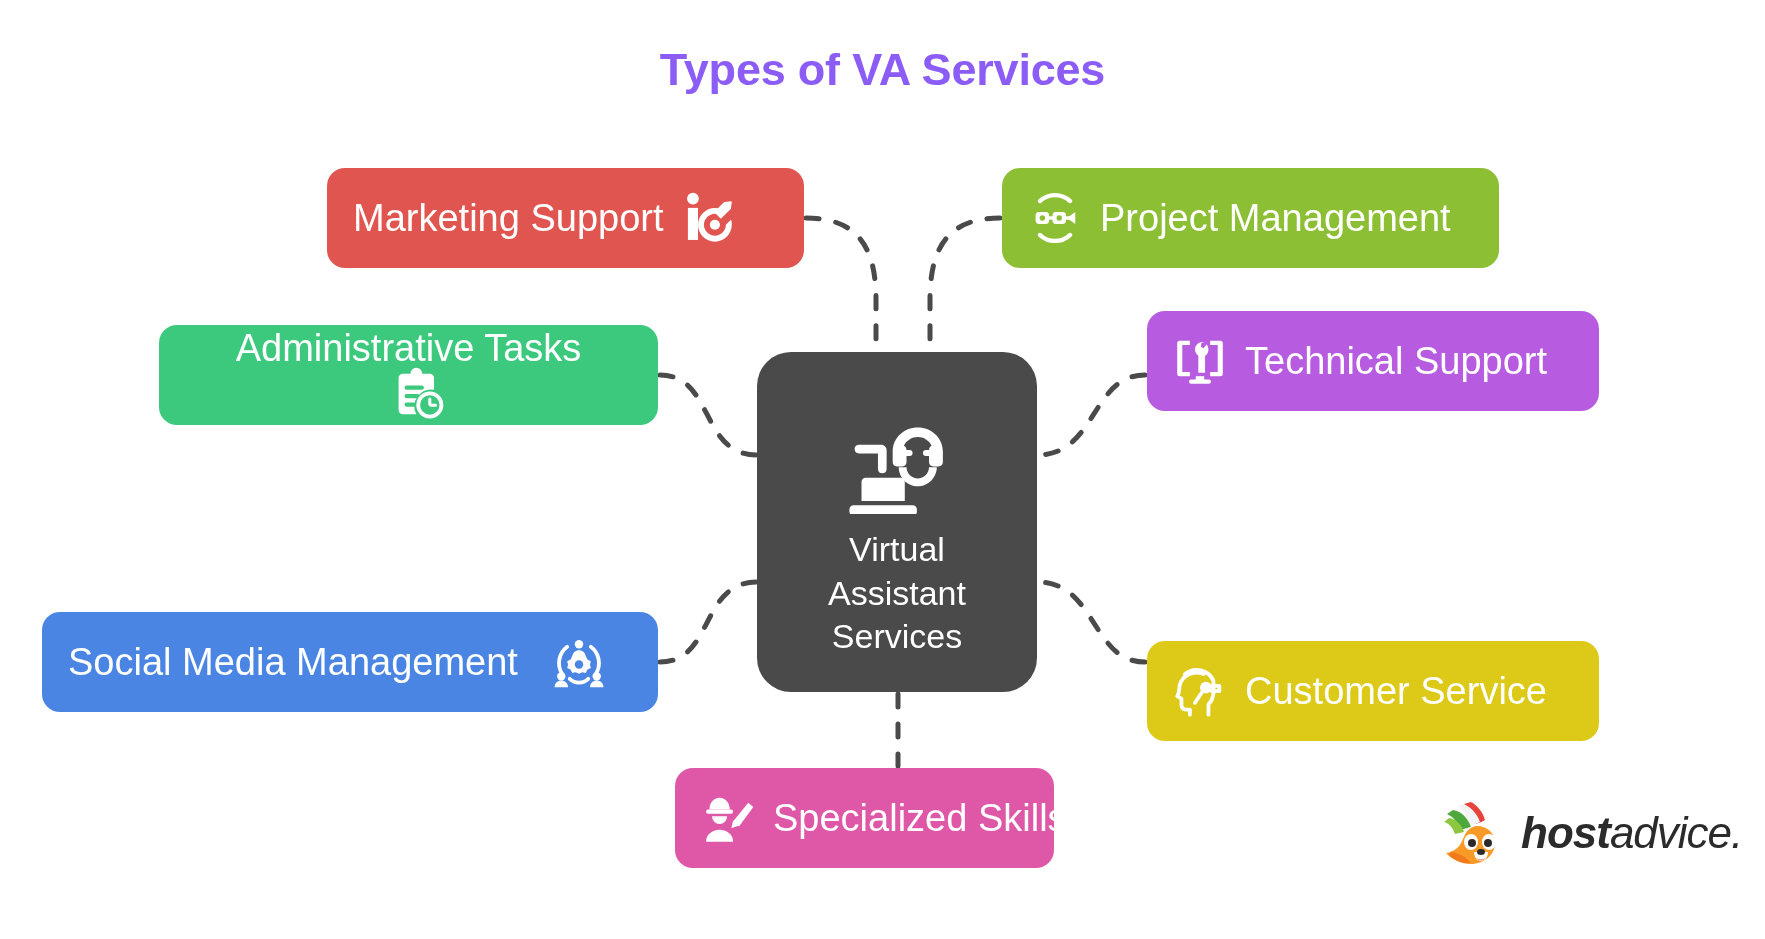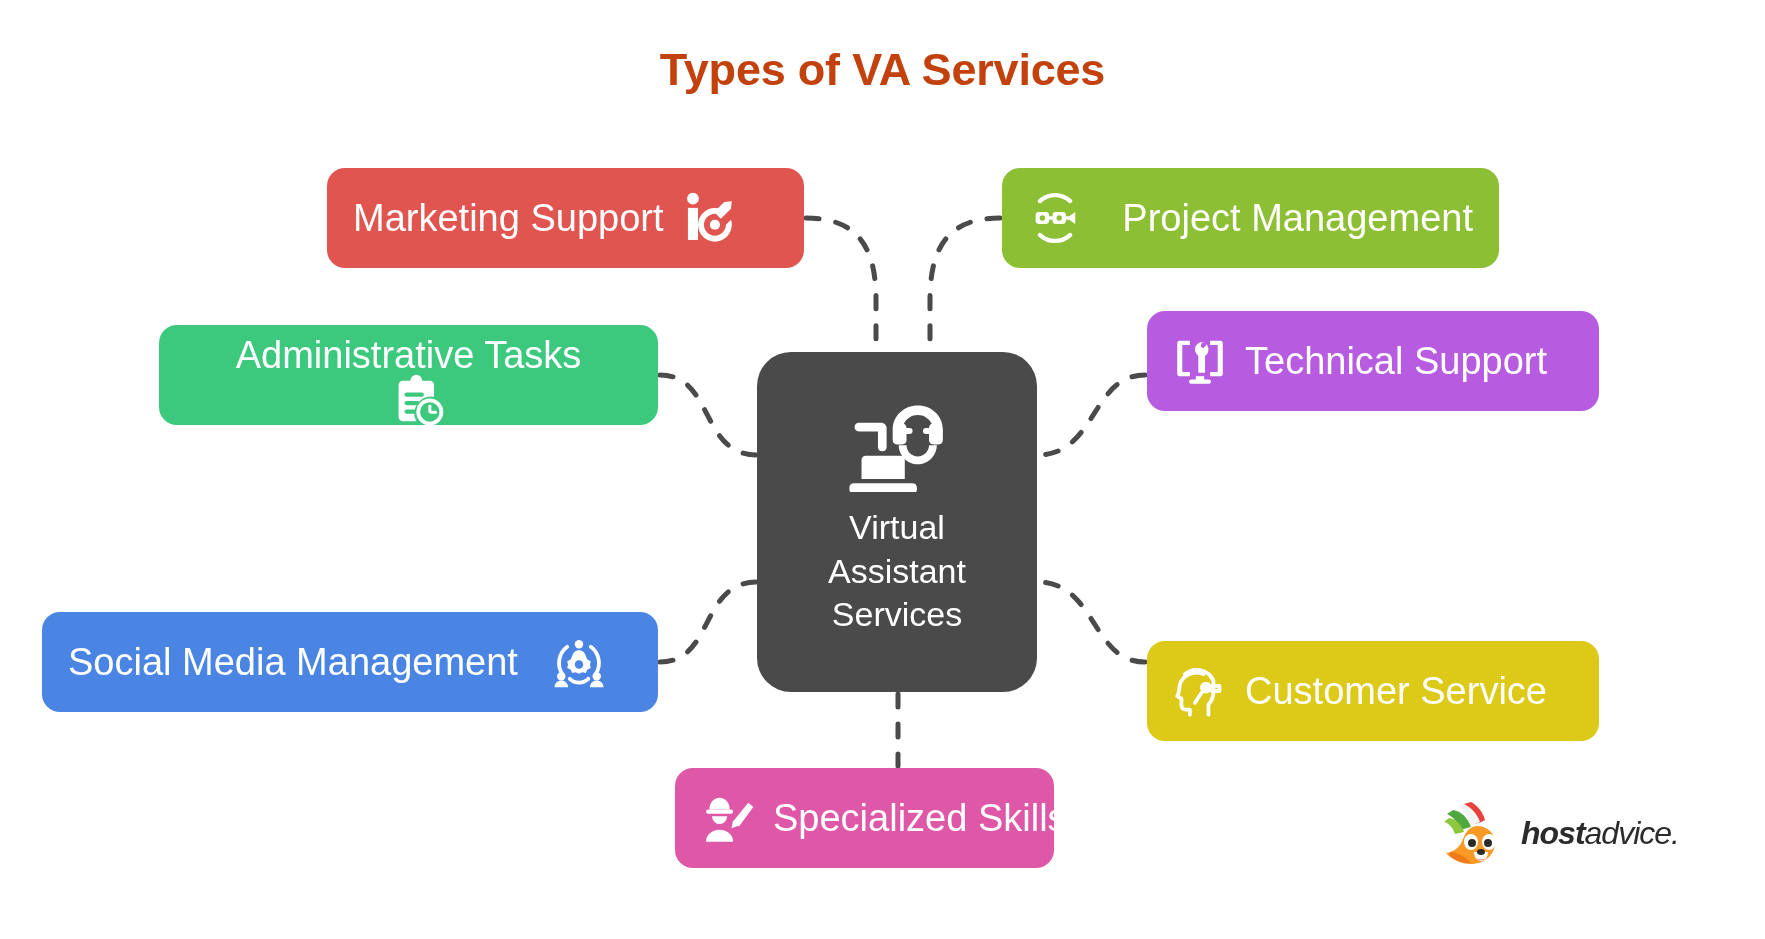--- a/index.html
+++ b/index.html
@@ -25,21 +25,21 @@
 
   
   #title {
     position: absolute;
     left: 0;
     top: 44px;
     width: 1765px;
     text-align: center;
     font-size: 45px;
     font-weight: bold;
-    color: #c2410c;
+    color: #8b5cf6;
     letter-spacing: -0.2px;
   }
 
   
   #connectors {
     position: absolute;
     left: 0; top: 0;
     width: 1765px;
     height: 939px;
     pointer-events: none;
@@ -58,21 +58,21 @@
     left: 757px;
     top: 352px;
     width: 280px;
     height: 340px;
     background: #4a4a4a;
     border-radius: 34px;
     display: flex;
     flex-direction: column;
     align-items: center;
     justify-content: flex-start;
-    padding-top: 50px;
+    padding-top: 72px;
     box-sizing: border-box;
   }
   #center-node .c-icon {
     width: 104px;
     height: 90px;
     margin-bottom: 14px;
   }
   #center-node .c-label {
     color: #ffffff;
     font-size: 34px;
@@ -81,21 +81,21 @@
     white-space: pre-line;
   }
 
   
   .pill {
     position: absolute;
     border-radius: 18px;
     display: flex;
     align-items: center;
     box-sizing: border-box;
-    padding: 11px 26px;
+    padding: 4px 26px;
   }
   .pill .p-label {
     color: #ffffff;
     font-size: 38px;
     line-height: 1;
     white-space: nowrap;
   }
   .pill .p-icon {
     flex: 0 0 auto;
     width: 54px;
@@ -120,21 +120,21 @@
     left: 1441px;
     top: 798px;
     width: 280px;
     height: 70px;
     display: flex;
     align-items: center;
   }
   #logo .logo-mark { width: 74px; height: 66px; flex: 0 0 auto; }
   #logo .logo-text {
     margin-left: 6px;
-    font-size: 32px;
+    font-size: 44px;
     font-style: italic;
     color: #2b2b2b;
     letter-spacing: -1px;
     white-space: nowrap;
   }
   #logo .logo-text .bold { font-weight: bold; }
 </style>
 </head>
 <body>
 
@@ -180,21 +180,21 @@
     <span class="p-label">Marketing Support</span>
     <svg class="p-icon" viewBox="0 0 64 64" fill="#ffffff">
       <circle cx="13" cy="9" r="7"></circle>
       <path d="M7 20h12v38H7z"></path>
       <path d="M39 20c-11 0-20 9-20 20s9 20 20 20 20-9 20-20c0-2 0-4-1-6l-6 6v0c0 7-6 13-13 13s-13-6-13-13 6-13 13-13c2 0 4 1 6 1l6-6c-3-1-7-2-12-2z"></path>
       <circle cx="39" cy="40" r="6"></circle>
       <path d="M46 33l12-12 1-9-9 1-12 12z"></path>
     </svg>
   </div>
 
-  <div class="pill icon-left" id="pill-project" style="background:#8dbf35;justify-content:space-between;">
+  <div class="pill icon-left" id="pill-project" style="background:#8dbf35;">
     <svg class="p-icon" viewBox="0 0 64 64" fill="#ffffff">
       <path d="M14 12a26 26 0 0 1 36 0" stroke="#ffffff" stroke-width="5" fill="none" stroke-linecap="round"></path>
       <path d="M14 52a26 26 0 0 0 36 0" stroke="#ffffff" stroke-width="5" fill="none" stroke-linecap="round"></path>
       <rect x="9" y="25" width="16" height="14" rx="4"></rect>
       <rect x="29" y="25" width="16" height="14" rx="4"></rect>
       <circle cx="17" cy="32" r="3.2" fill="#8dbf35"></circle>
       <circle cx="37" cy="32" r="3.2" fill="#8dbf35"></circle>
       <rect x="24" y="30" width="7" height="4"></rect>
       <path d="M46 32l10-7v14z"></path>
       <rect x="44" y="30" width="6" height="4"></rect>

